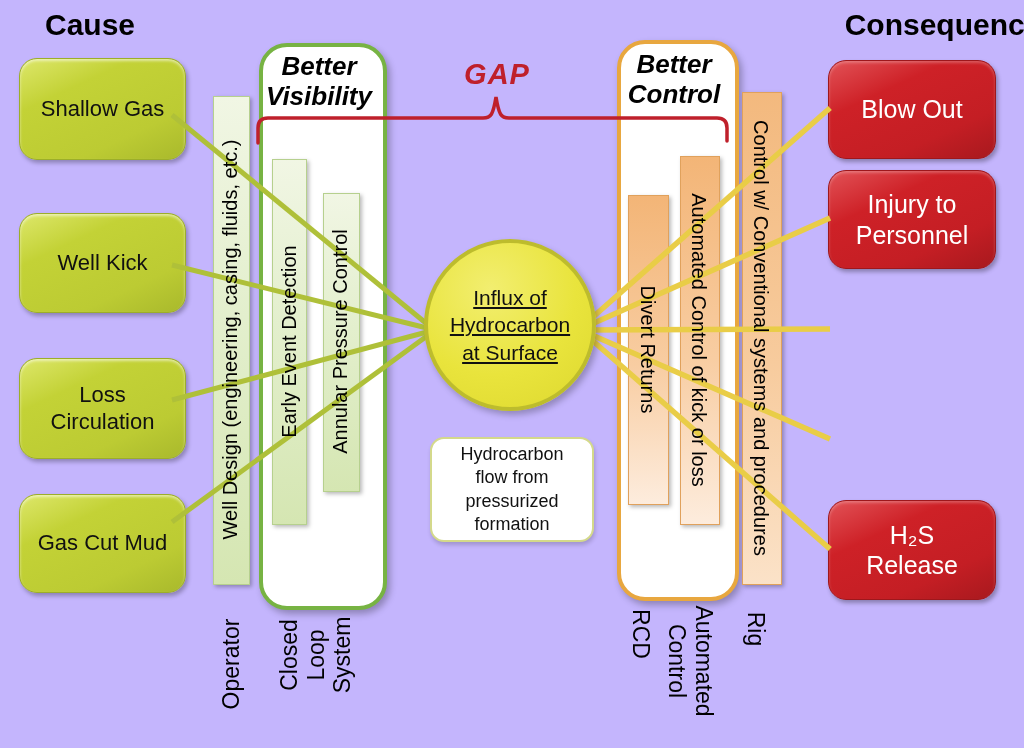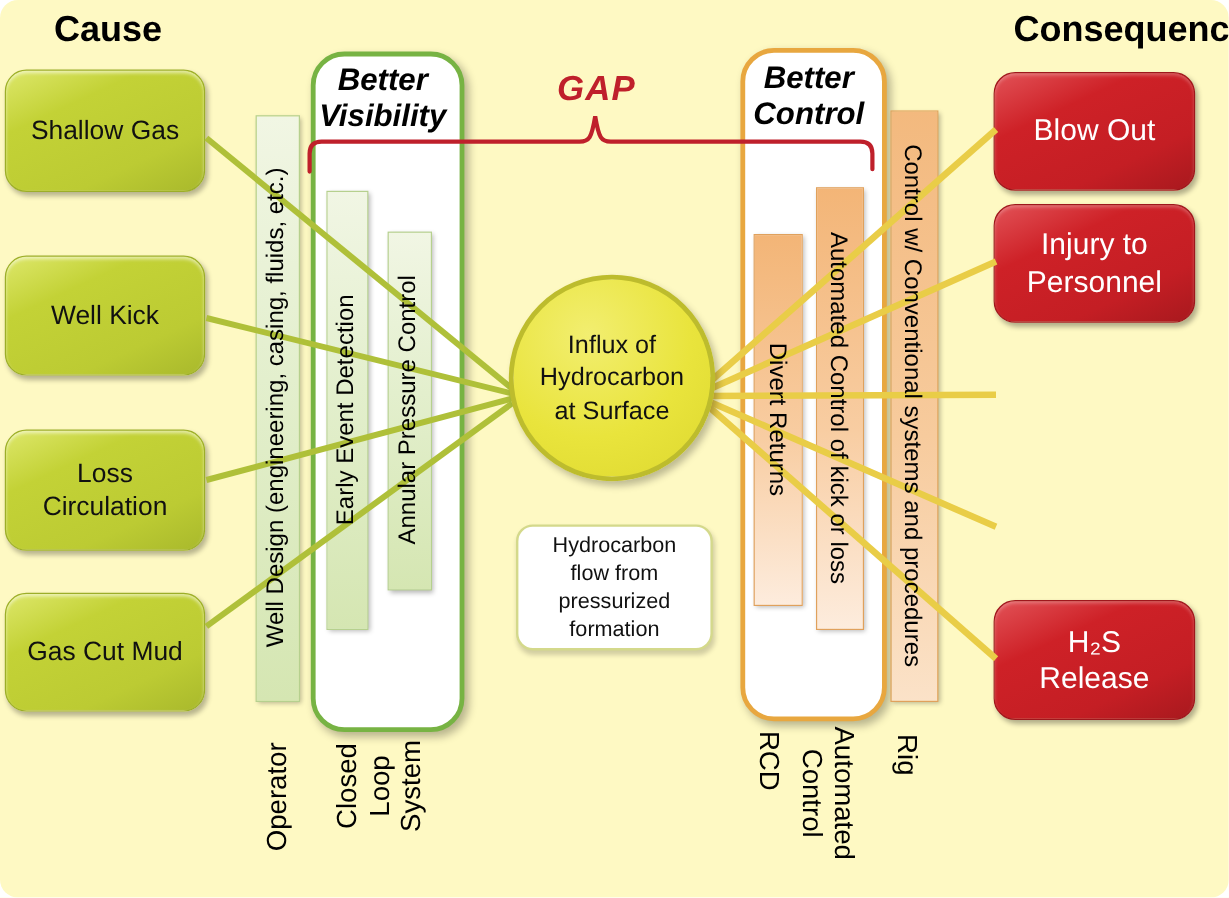--- a/index.html
+++ b/index.html
@@ -1,31 +1,31 @@
 <!DOCTYPE html>
 <html style="--cause_green: #c3d236; --consequence_red: #ce2127; --visibility_green: #77b343; --control_orange: #e8a73f; --event_yellow: #e9e43c; --line_green: #afc039; --line_gold: #e9cd47; --gap_red: #bf202b;"><head>
 <meta charset="utf-8">
 <style>
   html,body{margin:0;padding:0;background:#ffffff;}
   #canvas{
-    position:relative;width:1024px;height:748px;overflow:hidden;background:#fef9c3;
-    font-family:"Liberation Sans","DejaVu Sans",sans-serif;color:#111;border-radius:15px;
+    position:relative;width:1024px;height:748px;overflow:hidden;background:#c4b5fd;
+    font-family:"Liberation Sans","DejaVu Sans",sans-serif;color:#111;
   }
   .hdr{
     position:absolute;font-size:30px;font-weight:bold;color:#000;
     text-align:center;z-index:6;letter-spacing:0px;
   }
   
   .node{
     position:absolute;display:flex;align-items:center;justify-content:center;
     text-align:center;white-space:pre-line;border-radius:18px;z-index:2;
     line-height:1.22;
   }
   .cause-node{
-    width:165px;left:4px;font-size:22px;color:#111;
+    width:165px;left:19px;font-size:22px;color:#111;
     background:linear-gradient(155deg,#dde76a 0%,var(--cause_green) 30%,#bccb33 72%,#a9b92c 100%);
     border:1px solid #9cae29;
     box-shadow:2px 3px 4px rgba(0,0,0,0.28), inset 0 2px 3px rgba(255,255,255,0.55);
   }
   .cons-node{
     width:166px;left:828px;font-size:25px;color:#fff;
     background:linear-gradient(155deg,#e25257 0%,var(--consequence_red) 32%,#c41e24 72%,#a8191e 100%);
     border:1px solid #9e171c;
     box-shadow:2px 3px 4px rgba(0,0,0,0.3), inset 0 2px 3px rgba(255,255,255,0.25);
   }
@@ -56,26 +56,27 @@
   .vlabel{
     position:absolute;display:flex;align-items:center;justify-content:center;
     text-align:center;z-index:5;color:#000;white-space:nowrap;
   }
   .ccw{transform:rotate(-90deg);}
   .cw{transform:rotate(90deg);}
   .barlabel{font-size:20px;}
   .foot{font-size:23px;white-space:pre-line;line-height:1.16;}
   
   .circle{
-    position:absolute;left:424px;top:229px;width:164px;height:164px;border-radius:50%;
+    position:absolute;left:424px;top:239px;width:164px;height:164px;border-radius:50%;
     background:radial-gradient(circle at 38% 28%,#f2ee70 0%,var(--event_yellow) 55%,#ddd82f 100%);
     border:4px solid #bdbc2d;z-index:4;
     display:flex;align-items:center;justify-content:center;text-align:center;
     font-size:21px;line-height:1.3;white-space:pre-line;color:#111;
     box-shadow:3px 4px 6px rgba(0,0,0,0.25);
+    text-decoration:underline;
   }
   
   .note{
     position:absolute;left:430px;top:437px;width:160px;height:101px;z-index:2;
     background:#fff;border:2px solid #d4d98b;border-radius:14px;
     display:flex;align-items:center;justify-content:center;text-align:center;
     font-size:18px;line-height:1.3;white-space:pre-line;color:#111;
     box-shadow:1px 3px 4px rgba(0,0,0,0.18);
   }
   .gap-label{

